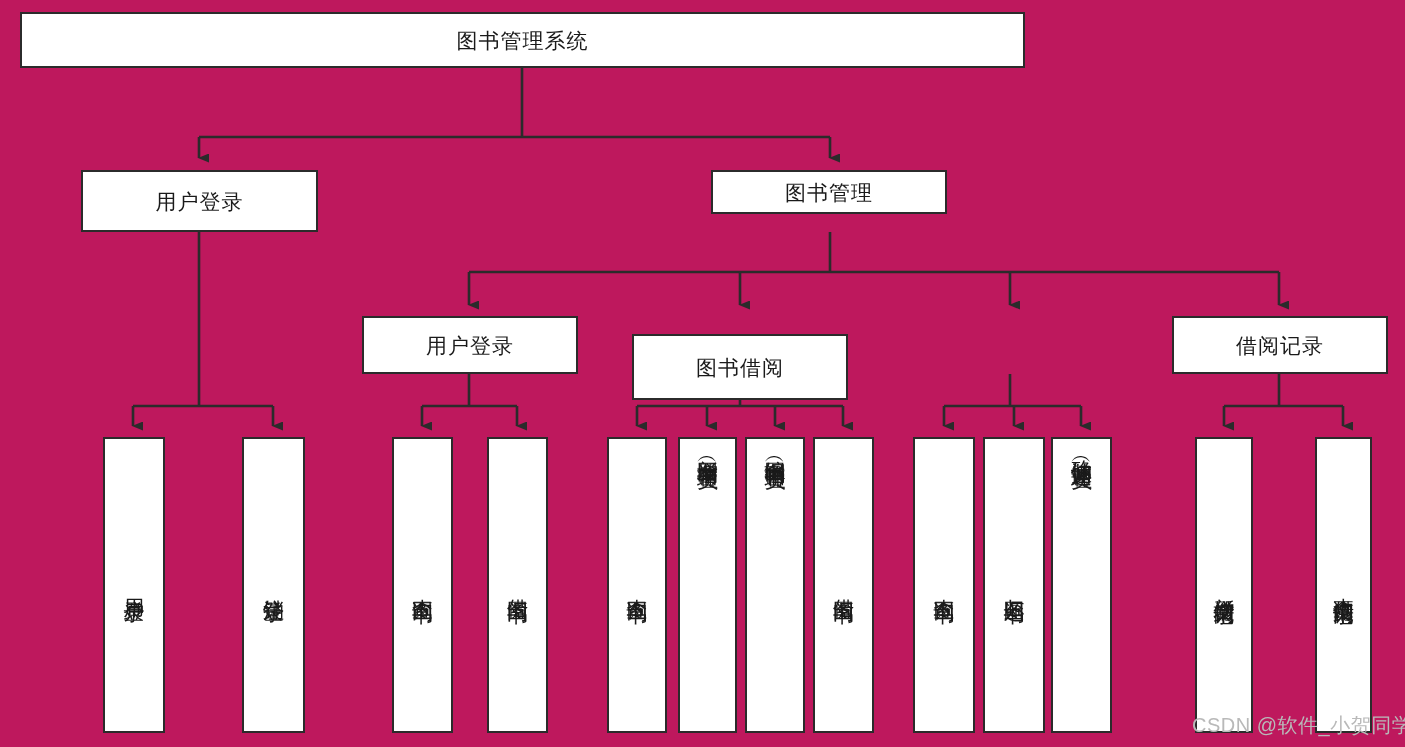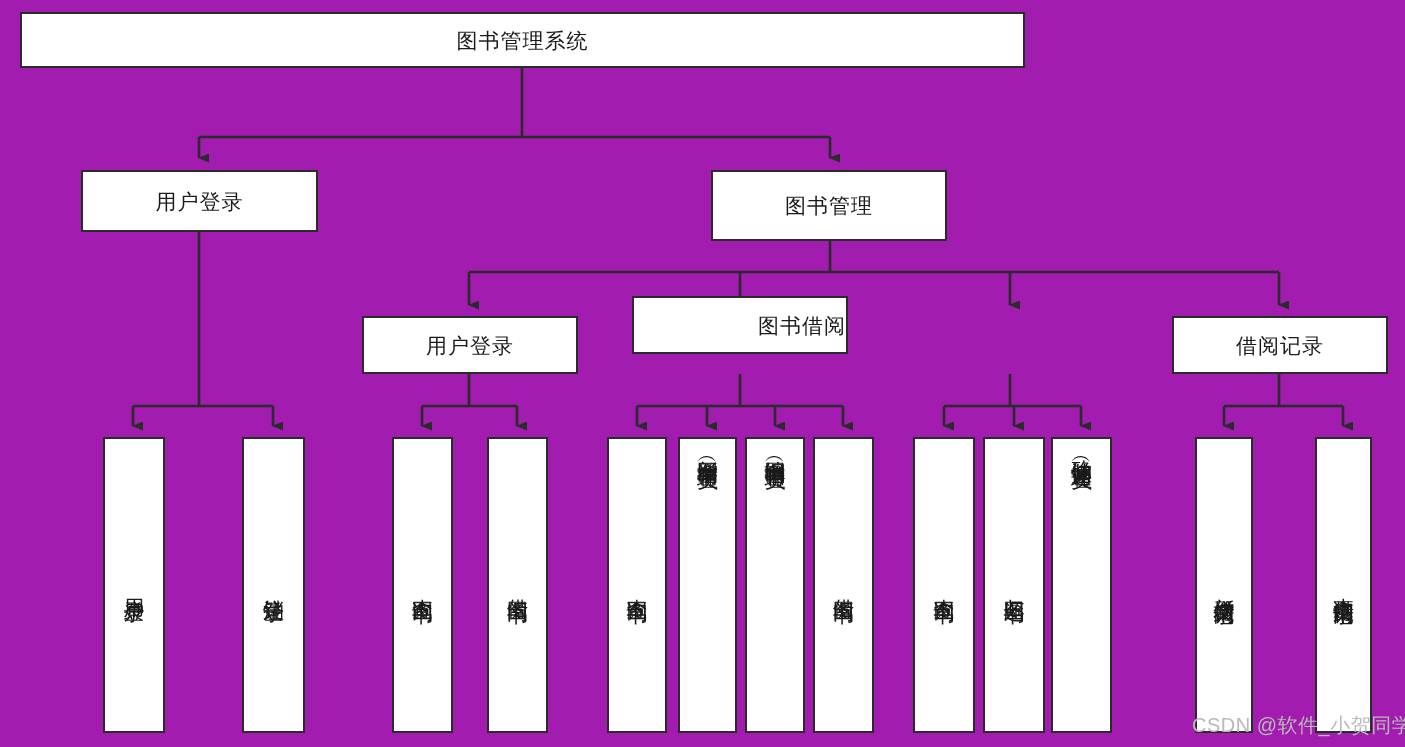--- a/index.html
+++ b/index.html
@@ -5,21 +5,21 @@
   * { box-sizing: border-box; }
   html, body {
     margin: 0; padding: 0;
     background: #ffffff;
     font-family: "Liberation Sans", "DejaVu Sans", sans-serif;
   }
   #stage {
     position: relative;
     width: 1405px;
     height: 747px;
-    background: #a21caf;
+    background: #be185d;
     overflow: hidden;
   }
   svg#edges {
     position: absolute;
     left: 0; top: 0;
     width: 1405px; height: 747px;
     pointer-events: none;
   }
   .node {
     position: absolute;
@@ -121,28 +121,28 @@
     </g>
   </svg>
 
   <div class="node node-h" id="n-root" style="left: 20px; top: 12px; width: 1005px; height: 56px;">
       <span>图书管理系统</span>
     </div>
 
   <div class="node node-h" id="n-l2-0" style="left: 81px; top: 170px; width: 237px; height: 62px;">
       <span>用户登录</span>
     </div>
-  <div class="node node-h" id="n-l2-1" style="left: 711px; top: 170px; width: 236px; height: 71px;">
+  <div class="node node-h" id="n-l2-1" style="left: 711px; top: 170px; width: 236px; height: 44px;">
       <span>图书管理</span>
     </div>
 
   <div class="node node-h" id="n-l3-0" style="left: 362px; top: 316px; width: 216px; height: 58px;">
       <span>用户登录</span>
     </div>
-  <div class="node node-h" id="n-l3-1" style="left: 632px; top: 296px; width: 216px; height: 58px; justify-content: flex-end;">
+  <div class="node node-h" id="n-l3-1" style="left: 632px; top: 334px; width: 216px; height: 66px;">
       <span>图书借阅</span>
     </div>
   <div class="node node-h" id="n-l3-3" style="left: 1172px; top: 316px; width: 216px; height: 58px;">
       <span>借阅记录</span>
     </div>
 
   <div class="node node-v midalign" id="n-lf-0" style="left: 103px; top: 437px; width: 62px; height: 296px;">
       <span class="vtext">用户登录</span>
     </div>
   <div class="node node-v midalign" id="n-lf-1" style="left: 242px; top: 437px; width: 63px; height: 296px;">

